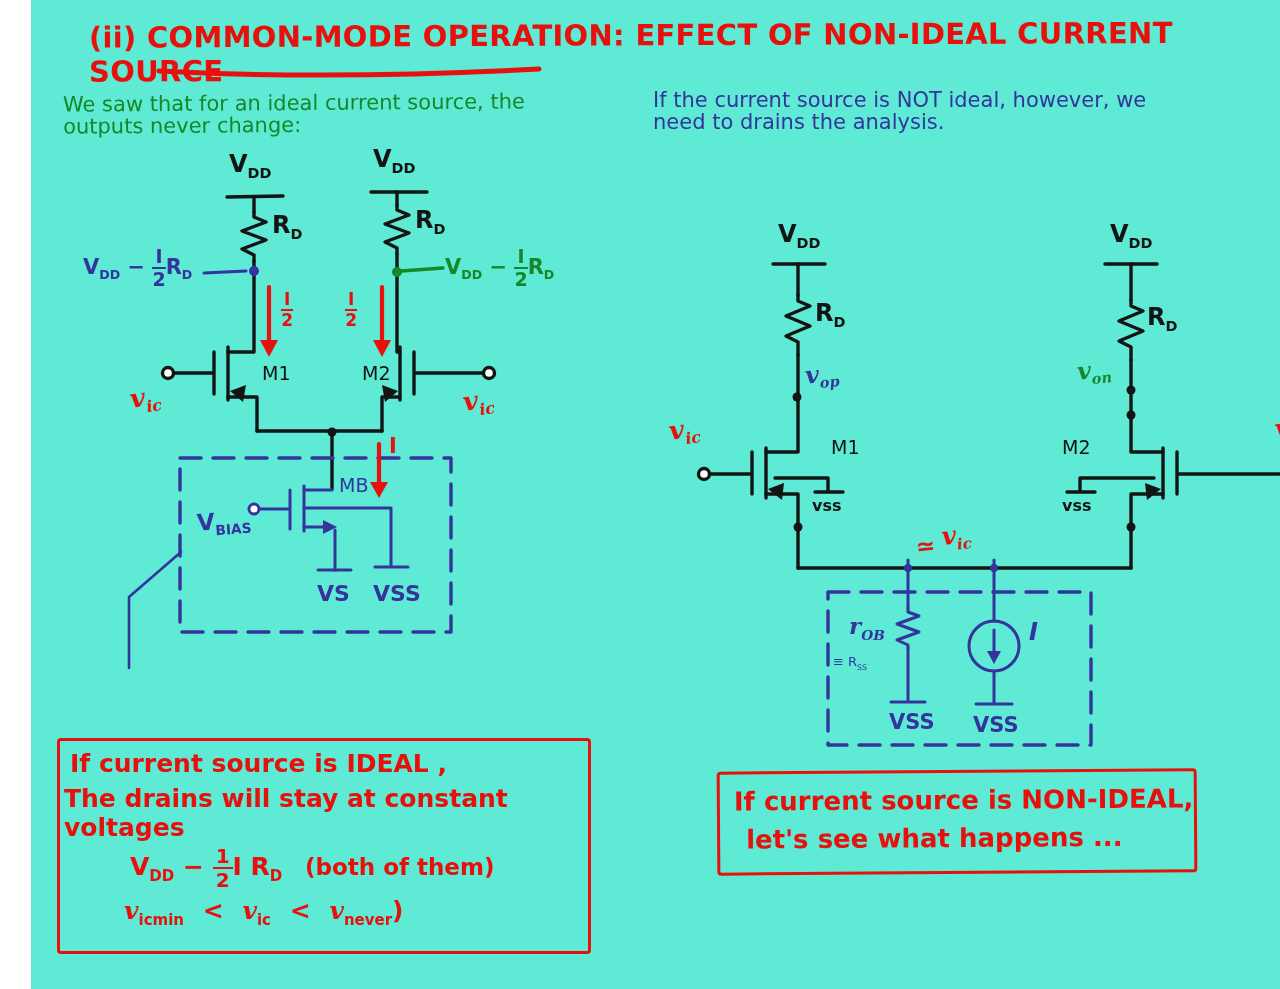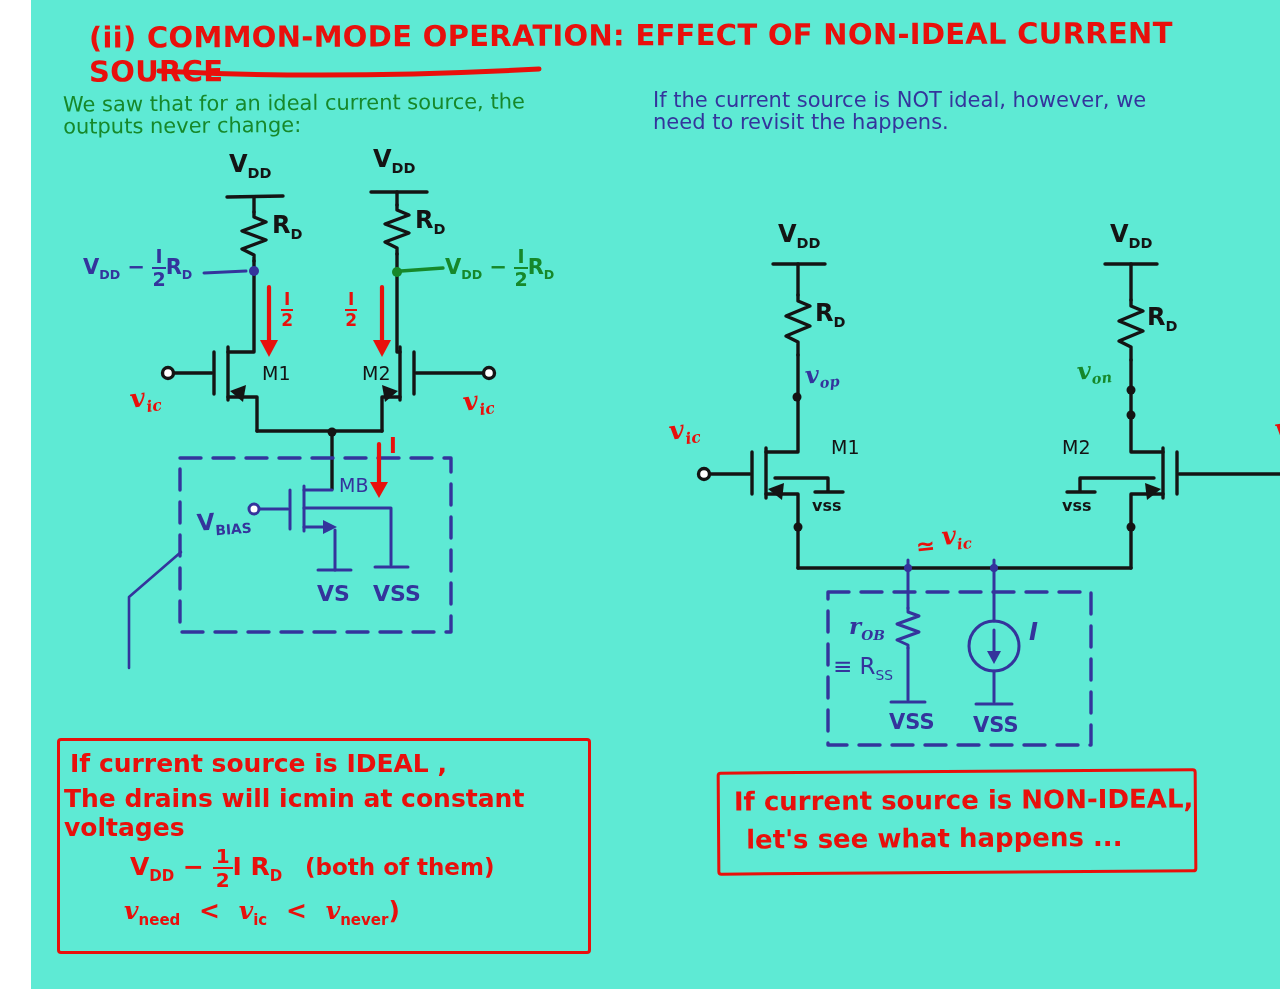--- a/index.html
+++ b/index.html
@@ -144,21 +144,21 @@
     </g>
   </svg>
 
   <div class="title">
     <span>(ii) </span><span>COMMON-MODE OPERATION</span><span>: EFFECT  OF NON-IDEAL CURRENT SOURCE</span>
   </div>
 
   <div class="lbl green pre" style="left:32px;top:93px;font-size:21px;white-space:pre-line;transform:rotate(-.4deg);">We saw that for an ideal current source, the
 outputs never change:</div>
   <div class="lbl blue pre" style="left:622px;top:90px;font-size:21px;white-space:pre-line;">If the current source is NOT ideal, however, we
-need to revisit the happens.</div>
+need to drains the analysis.</div>
 
   <div class="lbl ink bold" style="left:198px;top:152px;font-size:24px;">
     <span>V</span><sub>DD</sub></div>
   <div class="lbl ink bold" style="left:342px;top:147px;font-size:24px;">
     <span>V</span><sub>DD</sub></div>
   <div class="lbl ink bold" style="left:241px;top:213px;font-size:24px;">
     <span>R</span><sub>D</sub></div>
   <div class="lbl ink bold" style="left:384px;top:208px;font-size:24px;">
     <span>R</span><sub>D</sub></div>
 
@@ -200,32 +200,32 @@
 
   <div class="lbl blue" style="left:308px;top:476px;font-size:19px;">MB</div>
   <div class="lbl blue bold" style="left:166px;top:510px;font-size:23px;transform:rotate(-4deg);">
     <span>V</span><sub>BIAS</sub></div>
   <div class="lbl blue bold" style="left:286px;top:583px;font-size:22px;">VS</div>
   <div class="lbl blue bold" style="left:342px;top:583px;font-size:22px;">VSS</div>
 
 
   <div class="rbox" style="left:26px;top:738px;width:528px;height:210px;font-size:25px;">
     <p style="margin:8px 0 0 10px;">If current source is  IDEAL ,</p>
-    <p style="margin:6px 0 0 4px;">The drains will icmin at constant voltages</p>
+    <p style="margin:6px 0 0 4px;">The drains will stay at constant voltages</p>
     <p style="margin:4px 0 0 70px;">
       <span>V</span><sub>DD</sub>
       <span>−</span>
       <span class="frac" style="font-size:20px;">
         <span class="fn">1</span>
         <span class="fd">2</span>
       </span><span>I R</span><sub>D</sub>
       <span style="margin-left:14px;font-size:23px;">(both of them)</span>
     </p>
     <p style="margin:6px 0 0 64px;">
-      <span class="sv">v</span><sub>need</sub>
+      <span class="sv">v</span><sub>icmin</sub>
       <span style="margin:0 10px;">&lt;</span>
       <span class="sv">v</span><sub>ic</sub>
       <span style="margin:0 10px;">&lt;</span>
       <span class="sv">v</span><sub>never</sub><span>)</span>
     </p>
   </div>
 
   <div class="lbl ink bold" style="left:747px;top:222px;font-size:24px;">
     <span>V</span><sub>DD</sub></div>
   <div class="lbl ink bold" style="left:1079px;top:222px;font-size:24px;">
@@ -250,21 +250,21 @@
   <div class="lbl ink bold" style="left:781px;top:498px;font-size:16px;">vss</div>
   <div class="lbl ink bold" style="left:1031px;top:498px;font-size:16px;">vss</div>
 
   <div class="lbl red" style="left:884px;top:524px;font-size:23px;transform:rotate(-6deg);">
     <span class="bold" style="display:inline-block;transform:translateY(7px);">≃</span>
     <span class="sv" style="font-size:25px;"><span>v</span><sub>ic</sub></span>
   </div>
 
   <div class="lbl blue sv" style="left:818px;top:614px;font-size:23px;">
     <span>r</span><sub>OB</sub></div>
-  <div class="lbl blue" style="left:802px;top:655px;font-size:23px;">
+  <div class="lbl blue" style="left:802px;top:655px;font-size:13px;">
     <span>≡ </span><span>R</span><sub>SS</sub></div>
   <div class="lbl blue bold" style="left:998px;top:620px;font-size:24px;font-style:italic;">I</div>
   <div class="lbl blue bold" style="left:858px;top:712px;font-size:21px;">VSS</div>
   <div class="lbl blue bold" style="left:942px;top:715px;font-size:21px;">VSS</div>
 
   <div class="rbox" style="left:686px;top:770px;width:474px;height:98px;font-size:26px;transform:rotate(-.4deg);">
     <p style="margin:12px 0 0 14px;">If current source is NON-IDEAL,</p>
     <p style="margin:8px 0 0 26px;">let's see what happens ...</p>
   </div>
 

